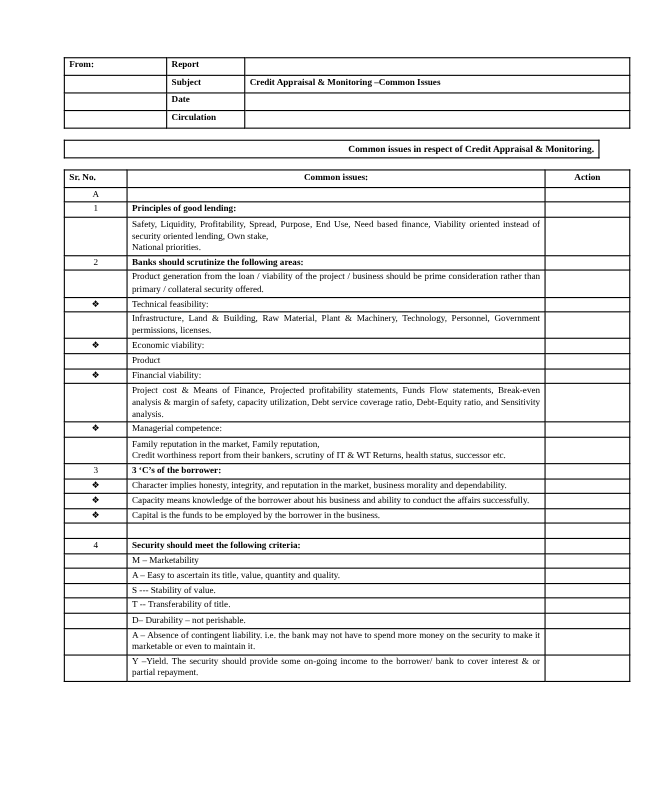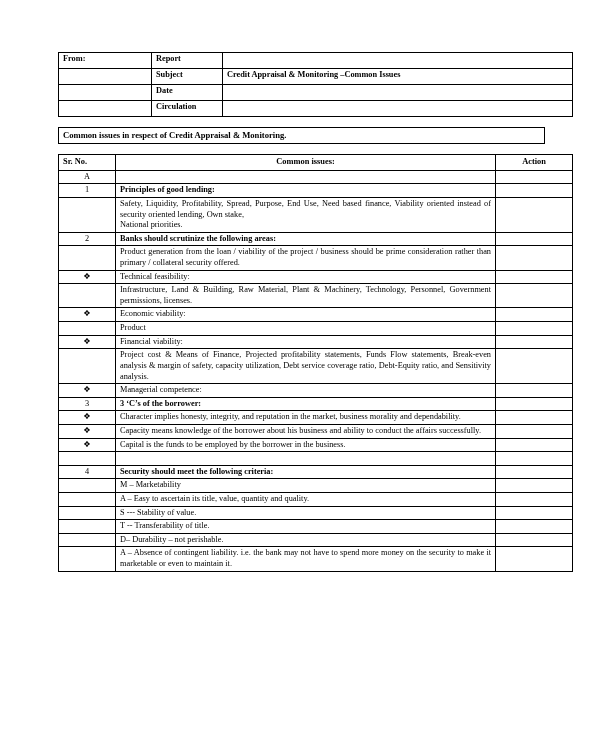--- a/index.html
+++ b/index.html
@@ -41,21 +41,21 @@
   }
   .hdr .c1 { width: 84px; }
   .hdr .c2 { width: 62px; }
   .hdr .c3 { width: 341px; }
   .b { font-weight: bold; }
 
   .spacer { height: 10px; }
 
   
   .titlebar td {
-    text-align: left;
+    text-align: right;
     font-weight: bold;
     font-size: 8.6px;
     padding: 2px 4px;
   }
 
   
   .main .col-sr { width: 48px; text-align: left; }
   .main .col-issue { width: 371px; }
   .main .col-action { width: 68px; }
   .main th {
@@ -184,20 +184,25 @@
           <td class="sr col-sr"></td>
           <td class="issue col-issue">Project cost &amp; Means of Finance, Projected profitability statements, Funds Flow statements, Break-even analysis &amp; margin of safety, capacity utilization, Debt service coverage ratio, Debt-Equity ratio, and Sensitivity analysis.</td>
           <td class="col-action">&nbsp;</td>
         </tr>
         <tr>
           <td class="sr col-sr bullet">❖</td>
           <td class="issue col-issue">Managerial competence:</td>
           <td class="col-action">&nbsp;</td>
         </tr>
         <tr>
+          <td class="sr col-sr"></td>
+          <td class="issue col-issue">Family reputation in the market, Family reputation,<br>Credit worthiness report from their bankers, scrutiny of IT &amp; WT Returns, health status, successor etc.</td>
+          <td class="col-action">&nbsp;</td>
+        </tr>
+        <tr>
           <td class="sr col-sr">3</td>
           <td class="issue col-issue bold">3 ‘C’s of the borrower:</td>
           <td class="col-action">&nbsp;</td>
         </tr>
         <tr>
           <td class="sr col-sr bullet">❖</td>
           <td class="issue col-issue">Character implies honesty, integrity, and reputation in the market, business morality and dependability.</td>
           <td class="col-action">&nbsp;</td>
         </tr>
         <tr>
@@ -243,16 +248,21 @@
         <tr>
           <td class="sr col-sr"></td>
           <td class="issue col-issue">D– Durability – not perishable.</td>
           <td class="col-action">&nbsp;</td>
         </tr>
         <tr>
           <td class="sr col-sr"></td>
           <td class="issue col-issue">A – Absence of contingent liability. i.e. the bank may not have to spend more money on the security to make it marketable or even to maintain it.</td>
           <td class="col-action">&nbsp;</td>
         </tr>
+        <tr>
+          <td class="sr col-sr"></td>
+          <td class="issue col-issue">Y –Yield. The security should provide some on-going income to the borrower/ bank to cover interest &amp; or partial repayment.</td>
+          <td class="col-action">&nbsp;</td>
+        </tr>
       </tbody>
   </table>
 
 </div>
 
 </body></html>

